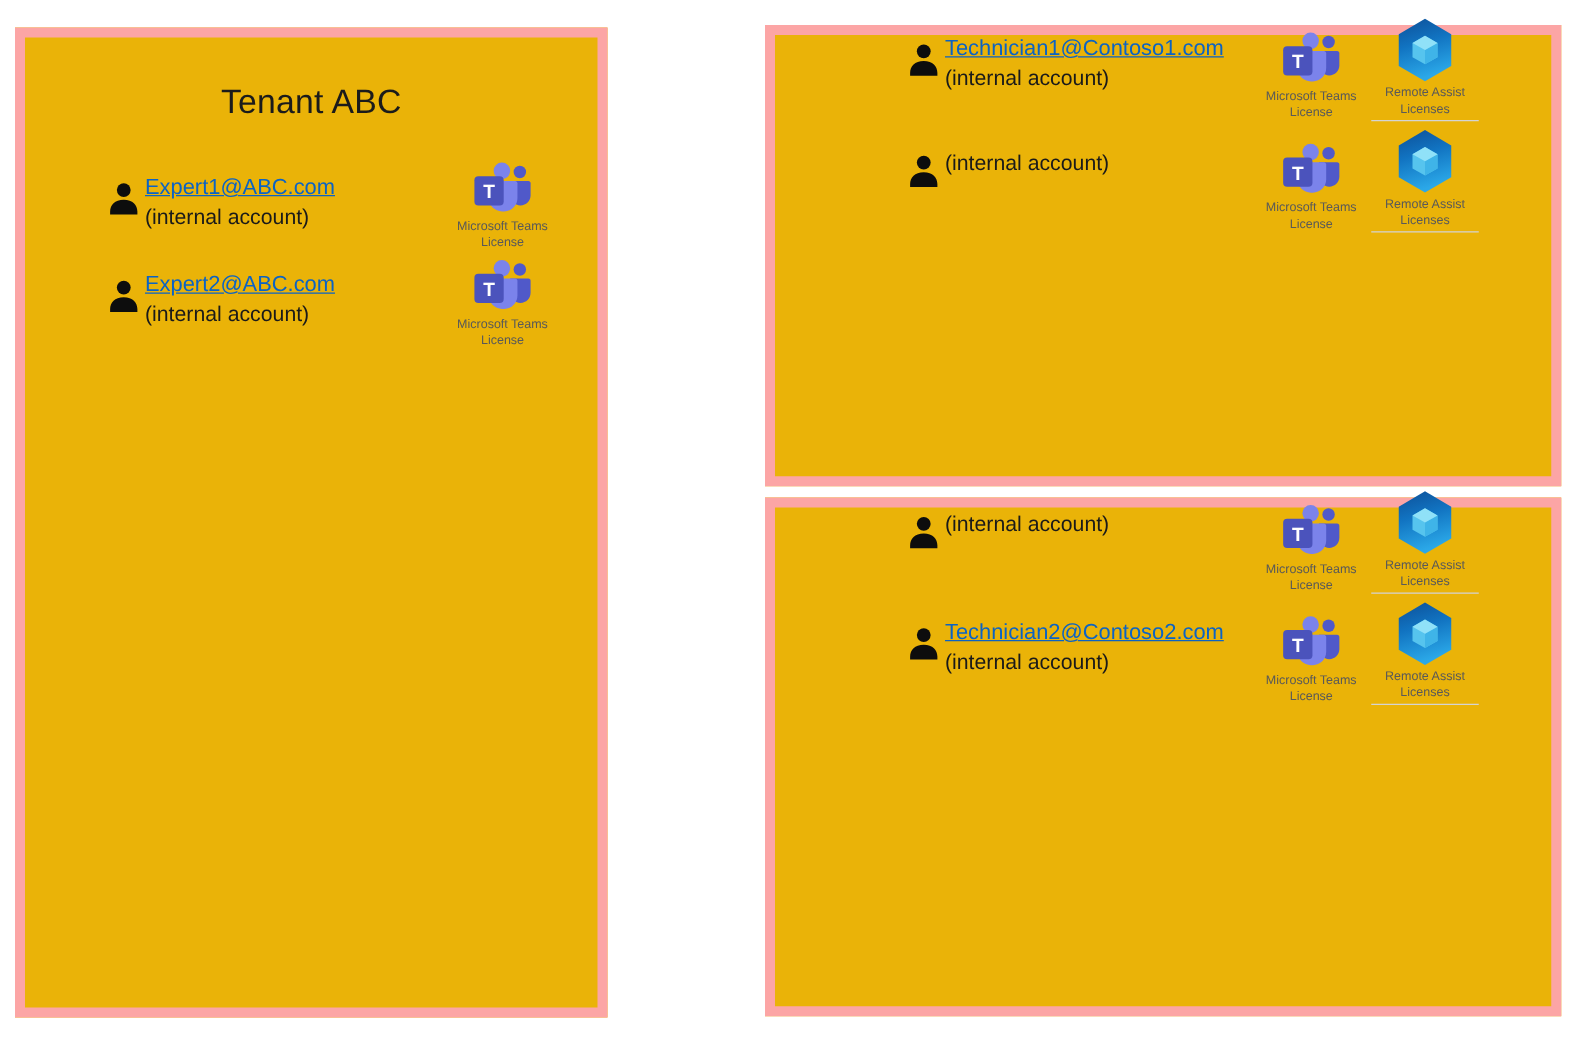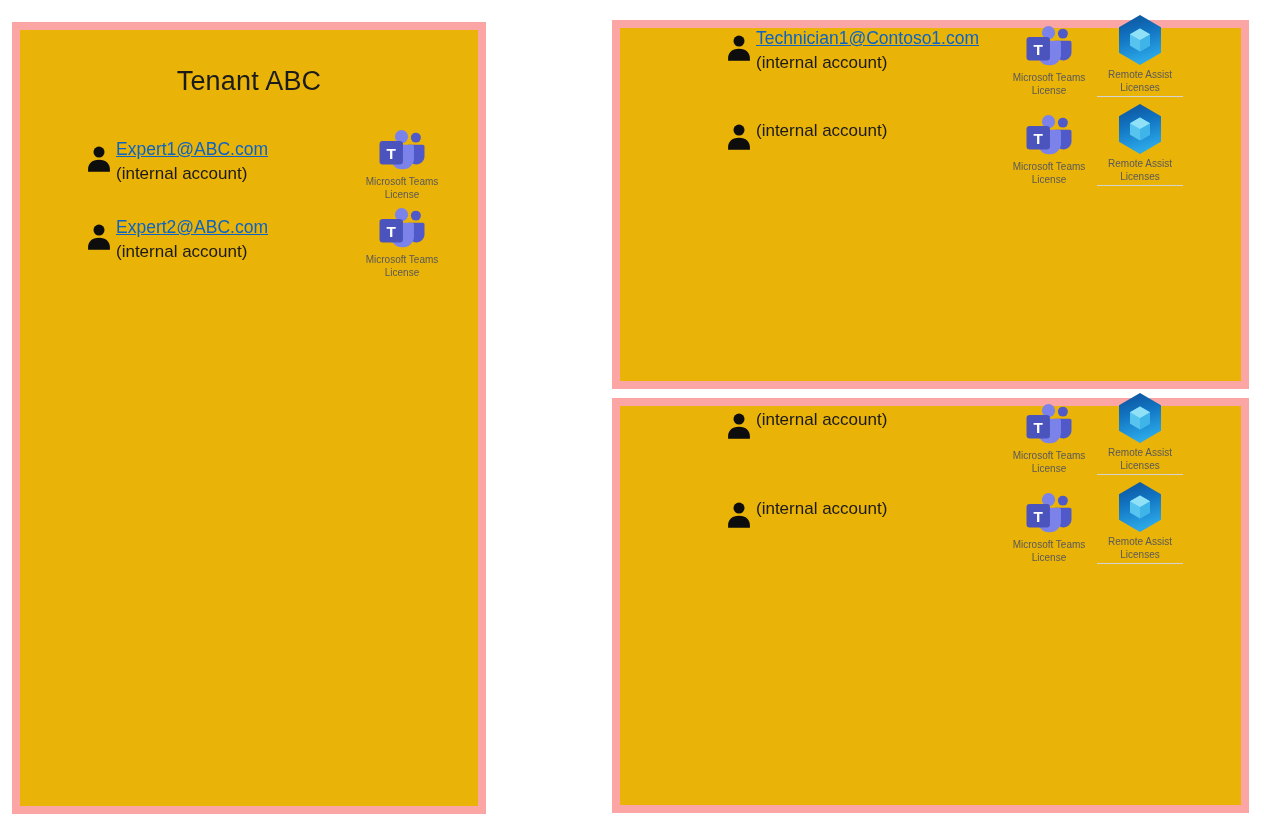--- a/index.html
+++ b/index.html
@@ -268,20 +268,21 @@
     </div>
   </div>
 
   <div class="user-row">
     <span class="person">
       <svg width="34" height="34" viewBox="0 0 24 24">
           <use href="#icon-person"></use>
         </svg>
     </span>
     <div class="user-text">
+      <a href="#" class="email-link">Technician2@Contoso2.com</a>
       <div class="account-note">(internal account)</div>
     </div>
     <div class="licenses">
       <div class="license teams">
         <span class="lic-icon">
           <svg width="48" height="44" viewBox="0 0 50 46">
               <use href="#icon-teams"></use>
             </svg>
         </span>
         <div class="lic-label">Microsoft Teams License</div>

